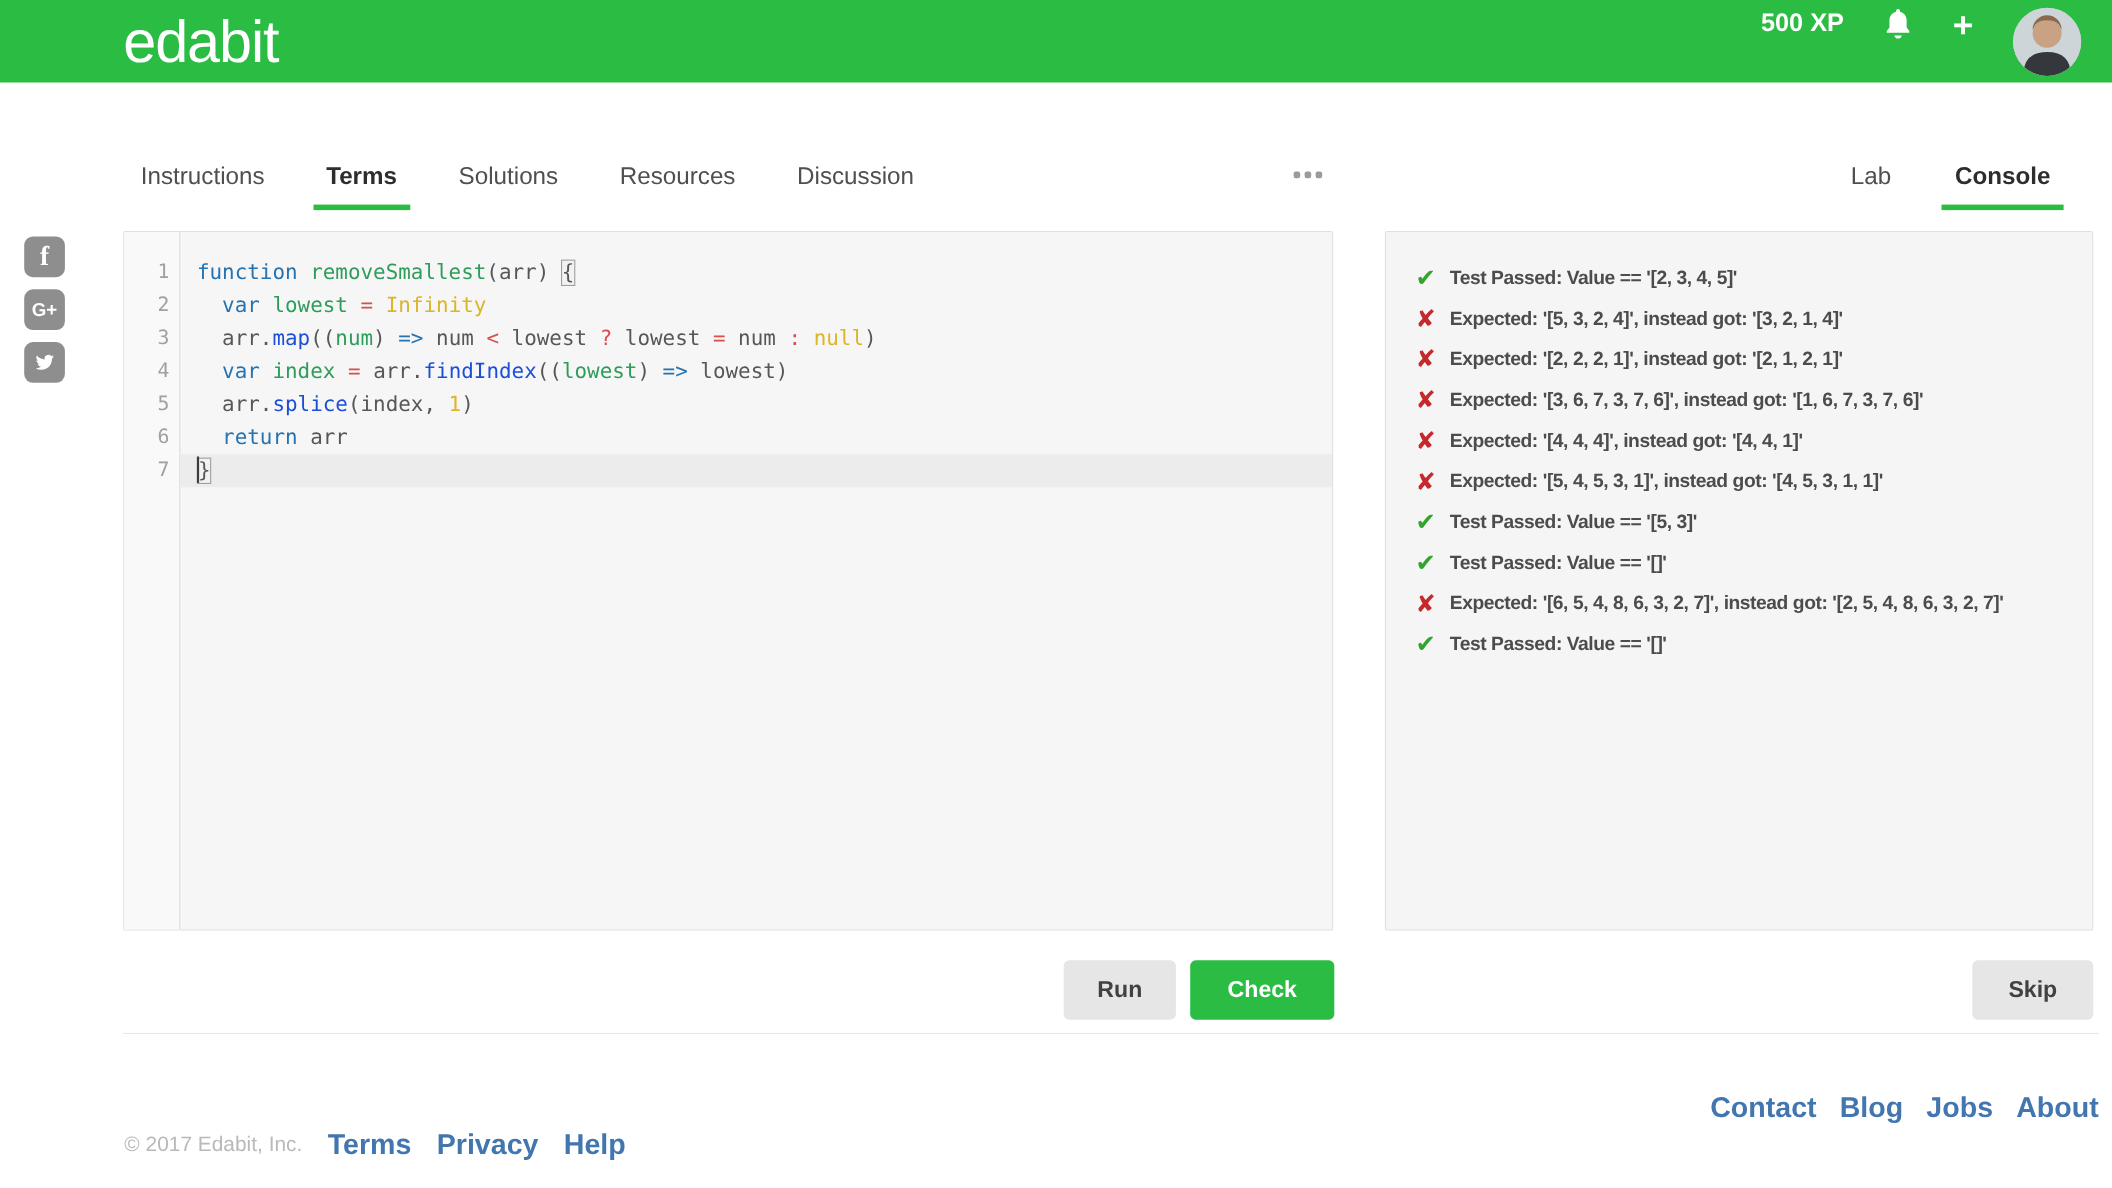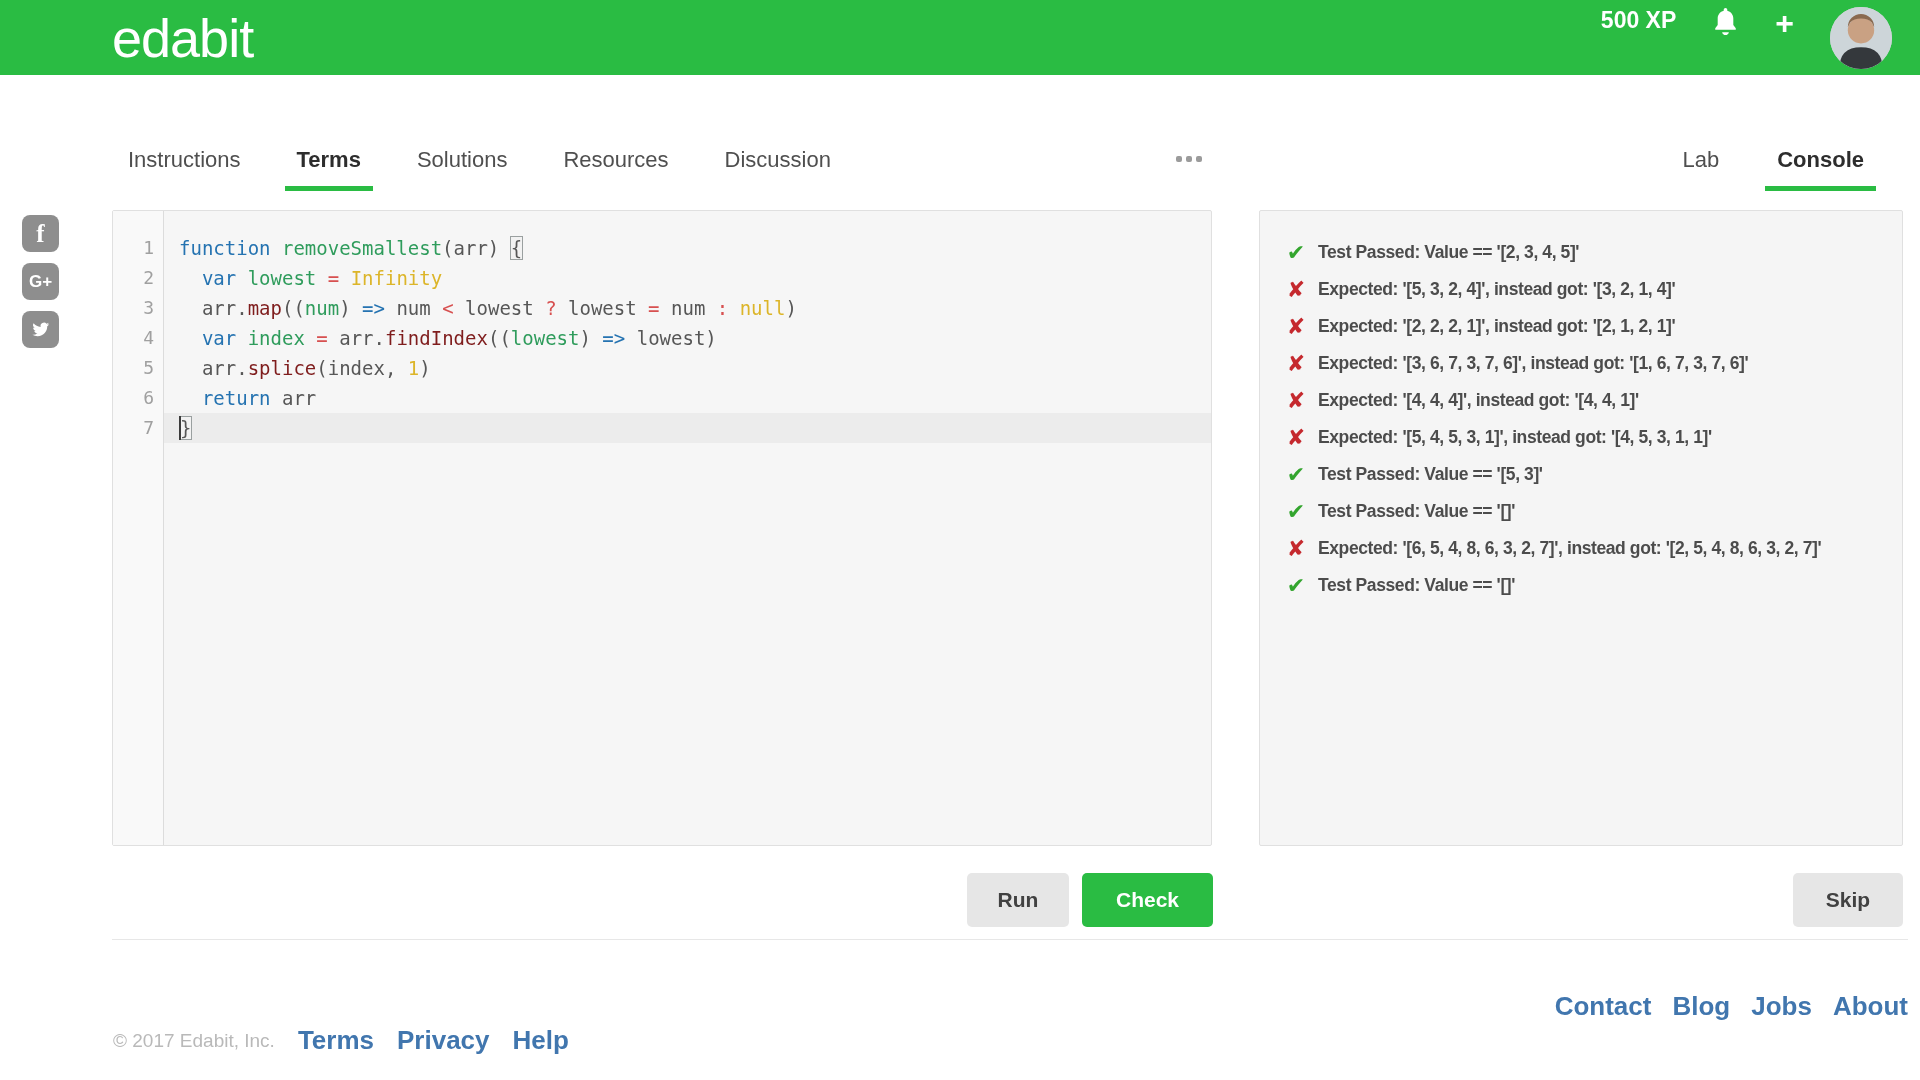--- a/index.html
+++ b/index.html
@@ -55,21 +55,21 @@
   .gutter .ln {
     font-size:18px; line-height:30px; color:#a0a0a0; padding-right:9px;
   }
   .codearea { flex:1; padding-top:22px; overflow:hidden; }
   .cline {
     font-size:19px; line-height:30px; white-space:pre; padding-left:15px; color:#575757;
   }
   .cline.active { background:#ececec; }
   .tok-k { color:#2573b1; }
   .tok-d { color:#2f9c5c; }
-  .tok-p { color:#7f1d1d; }
+  .tok-p { color:#1d4ed8; }
   .tok-o { color:#d75050; }
   .tok-a { color:#dcb529; }
   .tok-n { color:#dcb529; }
   .tok-t { color:#575757; }
   .tok-m { outline:1px solid #9aa0a0; background:#f2f2f2; }
   .tok-cur {
     display:inline-block; width:0; height:24px; border-left:2px solid #3c3c3c;
     vertical-align:middle; margin-right:-1px; position:relative; top:-2px;
   }
   

